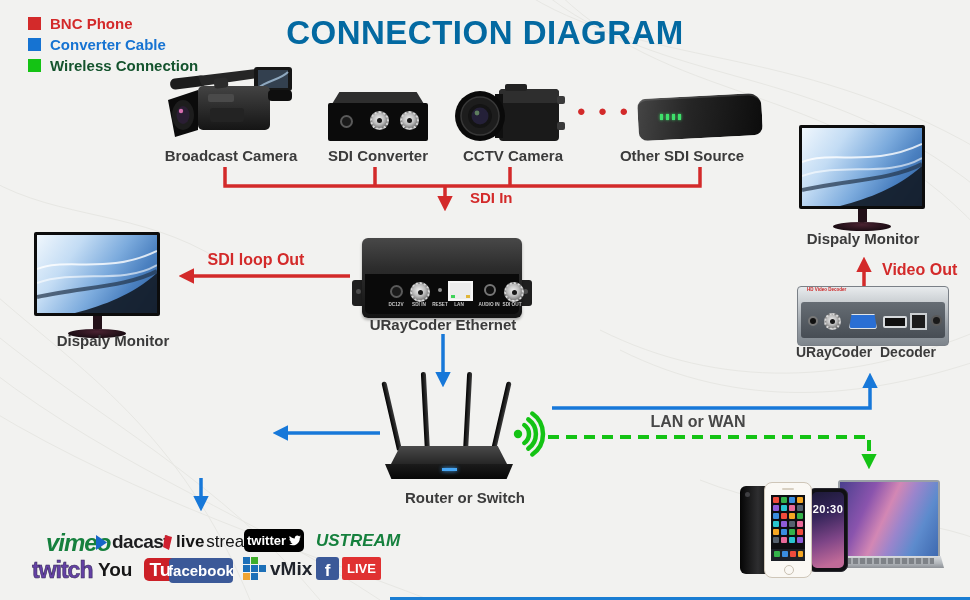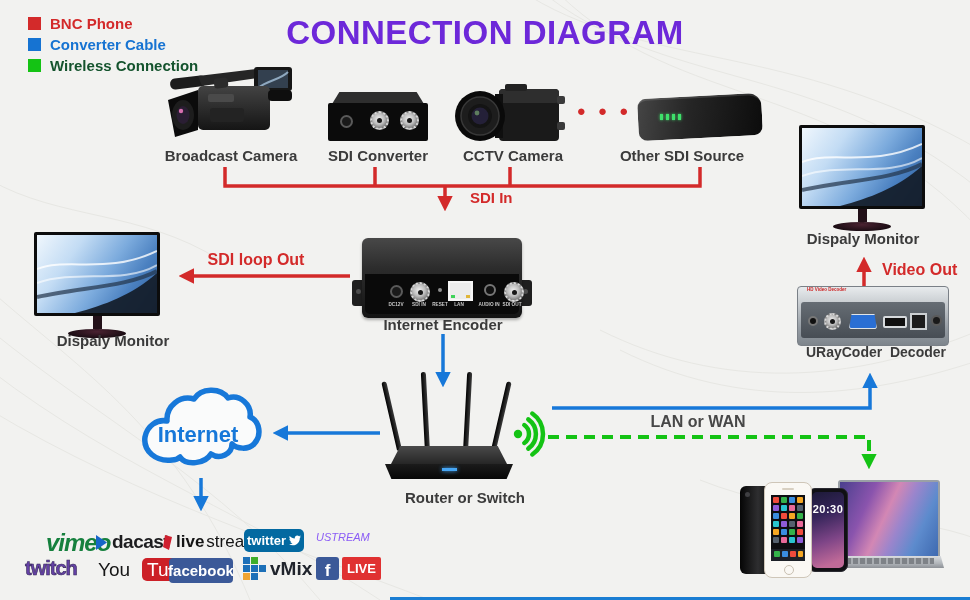--- a/index.html
+++ b/index.html
@@ -16,21 +16,21 @@
   .leg-row{display:flex;align-items:center;height:21px;gap:9px;}
   .leg-sq{width:13px;height:13px;display:inline-block;}
   .leg-txt{font-size:15px;font-weight:bold;}
   .c-red{background:#d32a2a;color:#d32a2a;}
   .c-blue{background:#1673d2;color:#1673d2;}
   .c-green{background:#14c314;color:#14c314;}
   .leg-row .c-red,.leg-row .c-blue,.leg-row .c-green{color:inherit;}
   .t-red{color:#d32a2a;}.t-blue{color:#1673d2;}.t-green{color:#14532d;}
   
   .title{left:0;right:0;top:14px;text-align:center;font-size:33px;font-weight:800;
-         color:#6d28d9;letter-spacing:.5px;z-index:3;}
+         color:#0369a1;letter-spacing:.5px;z-index:3;}
   
   .dev-label{position:absolute;font-weight:bold;font-size:15px;color:#3b3b3b;text-align:center;z-index:3;}
   .conn-label{position:absolute;font-weight:bold;z-index:3;}
   
   .dots{left:572px;top:102px;width:64px;text-align:center;color:#d32a2a;font-size:15px;
         letter-spacing:3px;word-spacing:2px;z-index:2;}
   
   .sdiconv{left:328px;top:92px;width:100px;height:50px;}
   .sdiconv .topface{position:absolute;left:4px;top:0;width:92px;height:12px;background:#2e2e2e;
       clip-path:polygon(8% 0,92% 0,100% 100%,0 100%);}
@@ -122,25 +122,25 @@
   .ob-led{position:absolute;left:24px;top:24px;width:3px;height:6px;background:#3ee06a;box-shadow:0 0 3px #3ee06a;}
   
   .wifi{left:512px;top:410px;width:42px;height:48px;}
   
   .logos{left:22px;top:529px;width:370px;height:62px;z-index:3;}
   .lg{position:absolute;display:flex;align-items:center;}
   .vimeo{left:4px;top:0;font-size:24px;font-weight:900;font-style:italic;color:#15803d;letter-spacing:-1px;margin-left:20px;}
   .dacast{left:74px;top:2px;gap:3px;font-size:19px;font-weight:800;color:#1d1d1f;letter-spacing:-.5px;}
   .lstream{left:140px;top:3px;gap:2px;font-size:17px;color:#141414;}
   .lstream .b{font-weight:800;}
-  .tw-badge{left:222px;top:0;width:60px;height:23px;background:#0369a1;border-radius:5px;justify-content:center;gap:2px;
+  .tw-badge{left:222px;top:0;width:60px;height:23px;background:#000000;border-radius:5px;justify-content:center;gap:2px;
       color:#fff;font-size:13px;font-weight:800;}
-  .ustream{left:294px;top:2px;font-size:11px;font-weight:400;font-style:italic;color:#8b5cf6;}
-  .twitch{left:3px;top:28px;font-size:20px;font-weight:900;color:#6441a5;-webkit-text-stroke:.6px #372a59;letter-spacing:-1px;}
-  .youtube{left:76px;top:29px;gap:12px;font-size:19px;font-weight:400;color:#161616;}
+  .ustream{left:294px;top:2px;font-size:17px;font-weight:700;font-style:italic;color:#15803d;}
+  .twitch{left:10px;top:28px;font-size:23px;font-weight:900;color:#6441a5;-webkit-text-stroke:.6px #372a59;letter-spacing:-1px;}
+  .youtube{left:76px;top:29px;gap:12px;font-size:19px;font-weight:700;color:#161616;}
   .yt-tube{background:#cc2027;color:#fff;border-radius:5px;padding:0 5px;height:23px;display:flex;align-items:center;}
   .fb-badge{left:147px;top:29px;width:64px;height:25px;background:#3b5998;border-radius:4px;justify-content:center;
       color:#fff;font-size:15px;font-weight:700;}
   .vmix{left:221px;top:28px;gap:4px;font-size:19px;font-weight:800;color:#20242c;}
   .vmix-grid{display:grid;grid-template-columns:repeat(3,7px);grid-template-rows:repeat(3,7px);gap:1px;}
   .vg{width:7px;height:7px;}
   .fblive{left:294px;top:28px;gap:3px;}
   .f-box{width:23px;height:23px;background:#3b5998;border-radius:3px;color:#fff;font-size:17px;font-weight:800;
       display:flex;align-items:flex-end;justify-content:center;line-height:1;padding-bottom:1px;box-sizing:border-box;}
   .live-box{height:23px;background:#e03131;border-radius:2px;color:#fff;font-size:13px;font-weight:800;
@@ -307,21 +307,21 @@
     </div>
     <div class="audiojack enc-port" style="left:132px;top:48px;"></div>
     <div class="bnc enc-port" style="left:152px;top:46px;width:16px;height:16px;"></div>
     <span class="eport-label" style="left:44px;">DC12V</span>
     <span class="eport-label" style="left:67px;">SDI IN</span>
     <span class="eport-label" style="left:88px;">RESET</span>
     <span class="eport-label" style="left:107px;">LAN</span>
     <span class="eport-label" style="left:137px;">AUDIO IN</span>
     <span class="eport-label" style="left:160px;">SDI OUT</span>
   </div>
-  <div class="dev-label" style="left:358px;top:316px;width:170px;">Internet Encoder</div>
+  <div class="dev-label" style="left:358px;top:316px;width:170px;">URayCoder Ethernet</div>
 
   <div class="abs dev monitor" style="left:798px;top:125px;">
     <div class="mon-screen">
       <div class="mon-img">
         <svg width="120" height="78" viewBox="0 0 120 78">
           <path d="M0,34 C30,22 70,40 120,16" stroke="rgba(255,255,255,.8)" stroke-width="2" fill="none"></path>
           <path d="M0,48 C40,34 85,50 120,30" stroke="rgba(255,255,255,.6)" stroke-width="2" fill="none"></path>
           <path d="M120,38 C95,60 68,70 38,78 L120,78 Z" fill="#141c28" opacity=".92"></path>
           <path d="M0,62 C45,52 90,52 120,36" stroke="#223349" stroke-width="4" fill="none" opacity=".7"></path>
         </svg>
@@ -338,39 +338,33 @@
     <div class="dec-body"></div>
     <div class="dec-toptext">HD Video Decoder</div>
     <div class="dec-front"></div>
     <div class="audiojack" style="left:11px;top:30px;width:6px;height:6px;"></div>
     <div class="bnc" style="left:27px;top:27px;width:13px;height:13px;"></div>
     <div class="vga" style="left:52px;top:28px;width:26px;height:13px;"></div>
     <div class="hdmi" style="left:86px;top:30px;width:20px;height:8px;"></div>
     <div class="rj45d" style="left:113px;top:27px;width:13px;height:13px;"></div>
     <div class="dcjack" style="left:134px;top:29px;width:7px;height:7px;"></div>
   </div>
-  <div class="dev-label" style="left:786px;top:344px;width:160px;font-size:14px;white-space:pre;text-align:right;">URayCoder  Decoder</div>
+  <div class="dev-label" style="left:786px;top:344px;width:160px;font-size:14px;white-space:pre;">URayCoder  Decoder</div>
 
   <div class="abs dev router">
     <div class="ant" style="left:12px;top:8px;height:70px;transform:rotate(-13deg);"></div>
     <div class="ant" style="left:40px;top:0;height:80px;transform:rotate(-3deg);"></div>
     <div class="ant" style="left:78px;top:0;height:80px;transform:rotate(3deg);"></div>
     <div class="ant" style="left:106px;top:8px;height:70px;transform:rotate(13deg);"></div>
     <div class="rtr-top"></div>
     <div class="rtr-front"></div>
     <div class="rtr-led"></div>
   </div>
   <div class="dev-label" style="left:395px;top:489px;width:140px;">Router or Switch</div>
 
-  <div class="abs dev cloud">
-    <svg width="128" height="96" viewBox="0 0 128 96">
-      <path d="M34,74 C18,76 5,65 7,51 C9,40 19,33 29,35 C28,20 42,9 56,13 C63,2 82,1 90,12 C102,8 114,19 112,31 C122,35 124,50 116,58 C110,64 99,63 94,58 C94,68 82,74 73,68 C67,78 48,80 42,71 C40,73 37,74 34,74 Z" fill="#fafbfb" stroke="#1778d9" stroke-width="5.5" stroke-linejoin="round"></path>
-    </svg>
-    <div class="cloud-text">Internet</div>
-  </div>
 
   <svg class="abs dev wifi" viewBox="0 0 42 48">
     <circle cx="6" cy="24" r="4.2" fill="#14c314"></circle>
     <g fill="none" stroke="#14c314" stroke-width="4.5" stroke-linecap="round">
       <path d="M12.3,15 A11,11 0 0 1 12.3,33"></path>
       <path d="M16.3,9.3 A18,18 0 0 1 16.3,38.7"></path>
       <path d="M20.3,3.5 A25,25 0 0 1 20.3,44.5"></path>
     </g>
   </svg>
 

